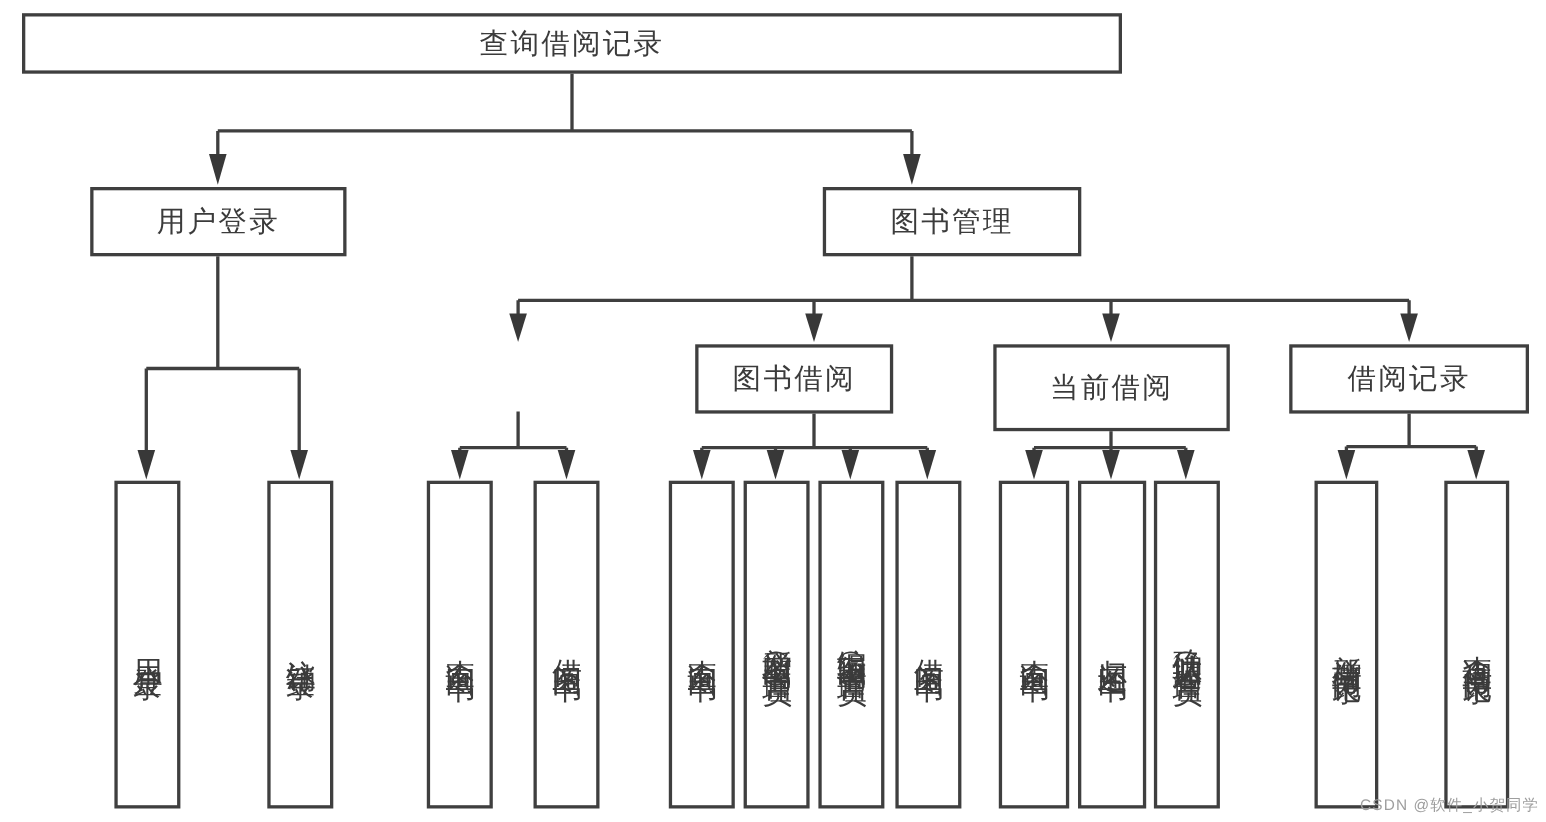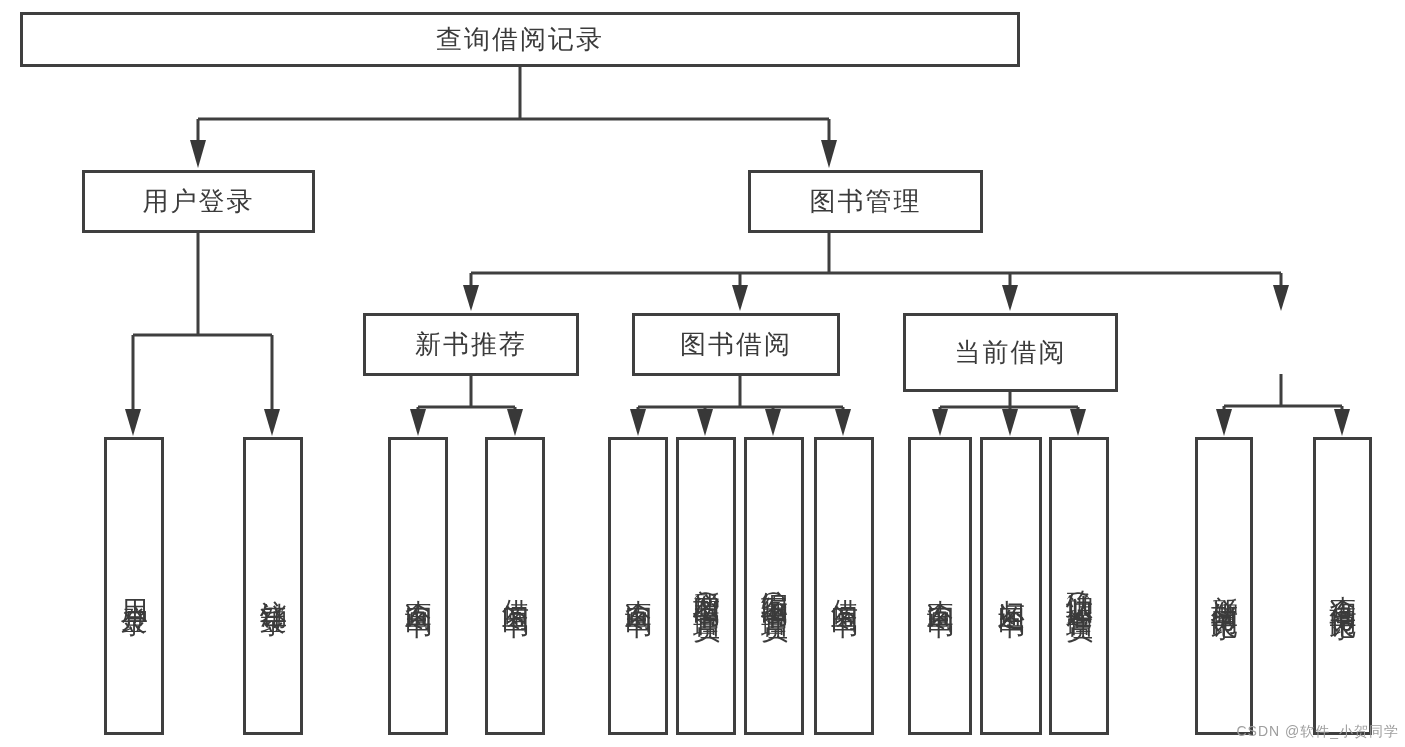--- a/index.html
+++ b/index.html
@@ -102,28 +102,28 @@
     <span>查询借阅记录</span>
   </div>
 
   <div class="box hbox" style="left:82px;top:170px;width:233px;height:63px;">
     <span>用户登录</span>
   </div>
   <div class="box hbox" style="left:712px;top:170px;width:235px;height:63px;margin-left:36px;">
     <span>图书管理</span>
   </div>
 
-  <div class="box hbox" style="left:363px;top:313px;width:216px;height:63px;">
-    <span>新书推荐</span>
-  </div>
-  <div class="box hbox" style="left:632px;top:313px;width:208px;height:63px;">
+  <div class="box hbox" style="left:632px;top:313px;width:180px;height:63px;">
     <span>图书借阅</span>
   </div>
   <div class="box hbox" style="left:903px;top:313px;width:215px;height:79px;">
     <span>当前借阅</span>
+  </div>
+  <div class="box hbox" style="left:1172px;top:313px;width:218px;height:63px;">
+    <span>借阅记录</span>
   </div>
 
   <div class="box leaf" style="left:104px;">
     <span class="vtext">用户登录</span>
   </div>
   <div class="box leaf" style="left:243px;">
     <span class="vtext">注销登录</span>
   </div>
 
   <div class="box leaf" style="left:388px;">

